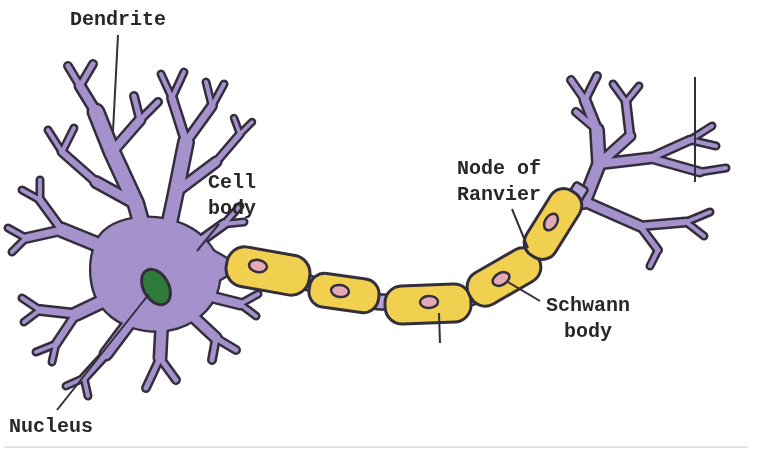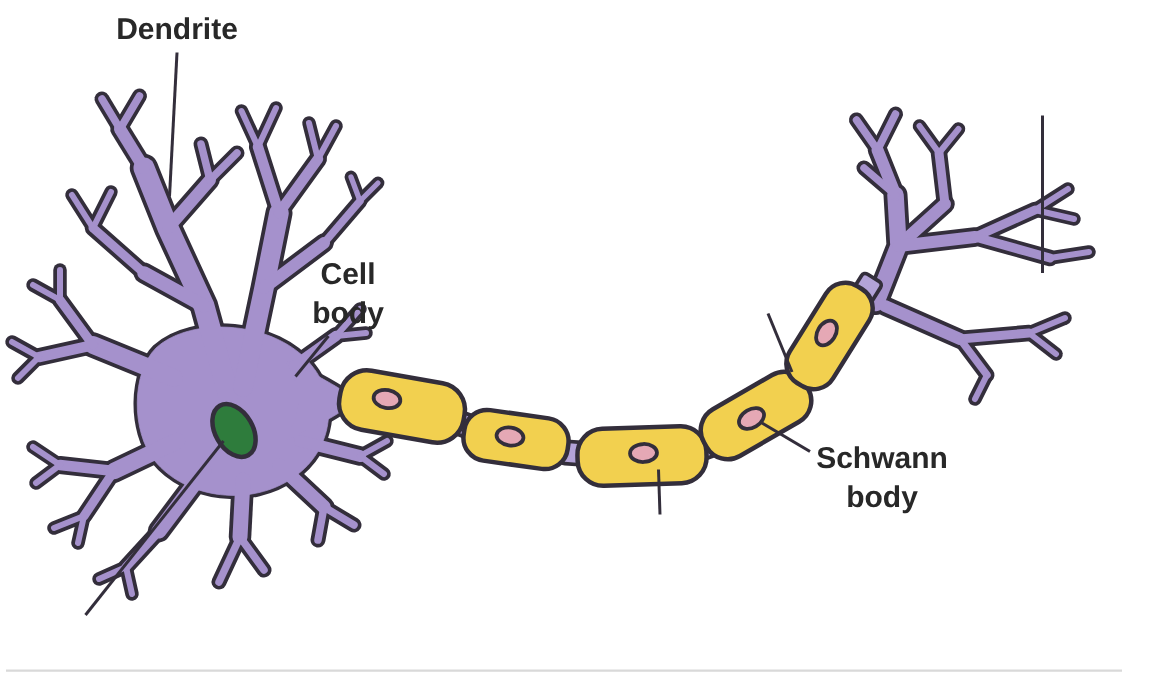--- a/index.html
+++ b/index.html
@@ -1,17 +1,17 @@
 <!DOCTYPE html>
 <html><head>
 <meta charset="utf-8">
 <style>
   html,body{margin:0;padding:0;background:#fff;}
   #stage{position:relative;width:768px;height:449px;background:#ffffff;overflow:hidden;
-         font-family:Liberation Sans, sans-serif;}
+         font-family:Liberation Mono, monospace;}
   #art{position:absolute;left:0;top:0;width:768px;height:449px;}
   .label{position:absolute;transform:translateX(-50%);text-align:center;
          font-size:20px;line-height:26px;font-weight:700;color:#282828;
          white-space:pre-line;letter-spacing:0;}
 </style>
 </head>
 <body>
 
 <div id="stage">
   <svg id="art" viewBox="0 0 768 449" xmlns="http://www.w3.org/2000/svg">
@@ -195,15 +195,18 @@
         <line x1="512" y1="209" x2="528" y2="248" stroke="#332e3b" stroke-width="2"></line>
         <line x1="508" y1="282" x2="540" y2="301" stroke="#332e3b" stroke-width="2"></line>
         <line x1="695" y1="77" x2="695" y2="182" stroke="#332e3b" stroke-width="2"></line>
       </g>
       <line x1="4" y1="447" x2="748" y2="447" stroke="#d9d9d9" stroke-width="1.5"></line>
     </svg>
 
   <div class="label" style="left:118px;top:7px">Dendrite</div>
   <div class="label" style="left:232px;top:170px">Cell
 body</div>
+  <div class="label" style="left:51px;top:414px">Nucleus</div>
+  <div class="label" style="left:499px;top:156px">Node of
+Ranvier</div>
   <div class="label" style="left:588px;top:293px">Schwann
 body</div>
 </div>
 
 </body></html>

